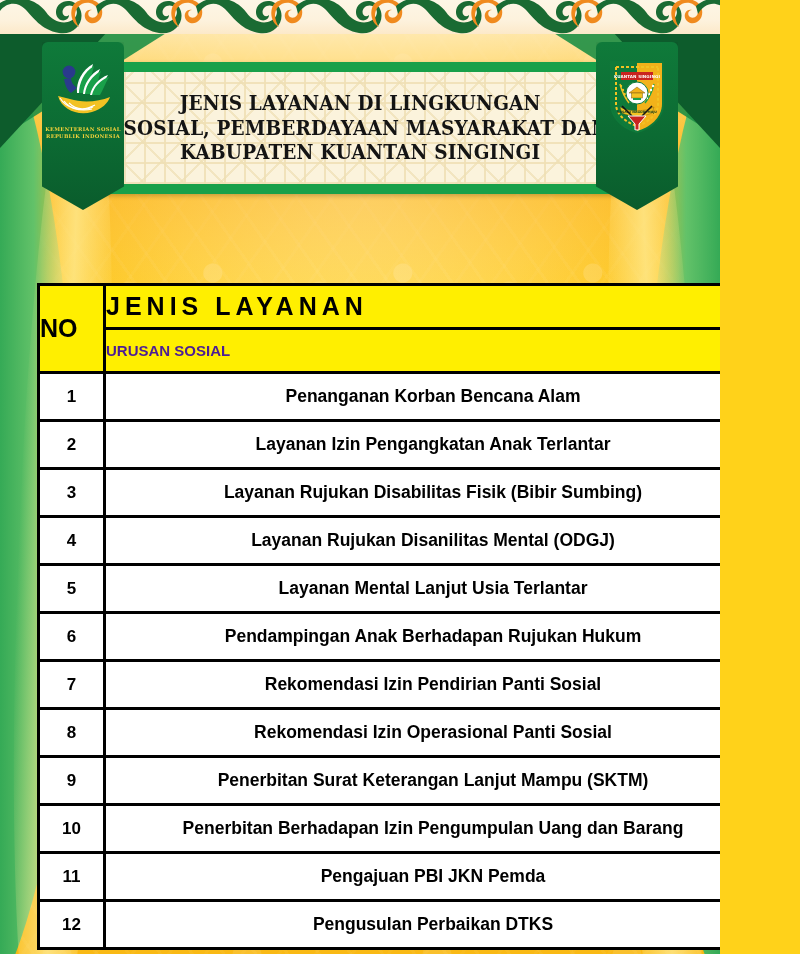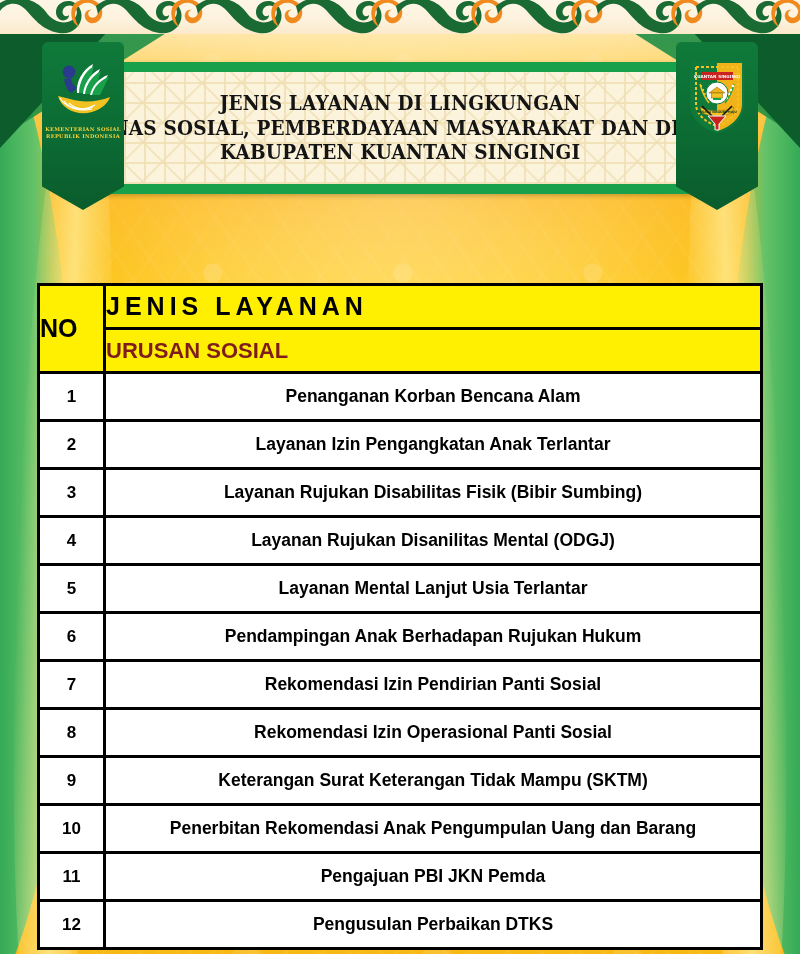--- a/index.html
+++ b/index.html
@@ -10,21 +10,21 @@
     overflow: hidden;
     font-family: "Liberation Sans", sans-serif;
     position: relative;
     background: #ffd21a;
   }
 
   
   #poster {
     position: absolute;
     inset: 0;
-    width: 800px;
+    width: 720px;
     height: 954px;
     overflow: hidden;
   }
 
   .bg-base {
     position: absolute;
     inset: 0;
     background:
       radial-gradient(ellipse 520px 420px at 50% 18%, #ffe98a 0%, #ffd84d 38%, #fdc81f 62%, #f9b915 100%),
       linear-gradient(180deg, #fde9a8 0%, #ffd94e 20%, #fcc91f 45%, #f7c013 70%, #f5bb10 100%);
@@ -236,23 +236,23 @@
     font-size: 25px;
     font-weight: bold;
     color: #000;
     letter-spacing: 5px;
     height: 44px;
   }
   .th-urusan {
     background: #ffef00;
     text-align: left;
     vertical-align: middle;
-    font-size: 22px;
-    font-weight: bold;
-    color: #7f1d1d;
+    font-size: 15px;
+    font-weight: bold;
+    color: #4c1d95;
     height: 44px;
     padding-left: 12px;
   }
   td.cell-no {
     background: #fff;
     text-align: center;
     vertical-align: middle;
     font-size: 17px;
     font-weight: bold;
     color: #000;
@@ -541,25 +541,25 @@
           <tr>
             <td class="cell-no">7</td>
             <td class="cell-name">Rekomendasi Izin Pendirian Panti Sosial</td>
           </tr>
           <tr>
             <td class="cell-no">8</td>
             <td class="cell-name">Rekomendasi Izin Operasional Panti Sosial</td>
           </tr>
           <tr>
             <td class="cell-no">9</td>
-            <td class="cell-name">Keterangan Surat Keterangan Tidak Mampu (SKTM)</td>
+            <td class="cell-name">Penerbitan Surat Keterangan Lanjut Mampu (SKTM)</td>
           </tr>
           <tr>
             <td class="cell-no">10</td>
-            <td class="cell-name">Penerbitan Rekomendasi Anak Pengumpulan Uang dan Barang</td>
+            <td class="cell-name">Penerbitan Berhadapan Izin Pengumpulan Uang dan Barang</td>
           </tr>
           <tr>
             <td class="cell-no">11</td>
             <td class="cell-name">Pengajuan PBI JKN Pemda</td>
           </tr>
           <tr>
             <td class="cell-no">12</td>
             <td class="cell-name">Pengusulan Perbaikan DTKS</td>
           </tr>
         </tbody>

